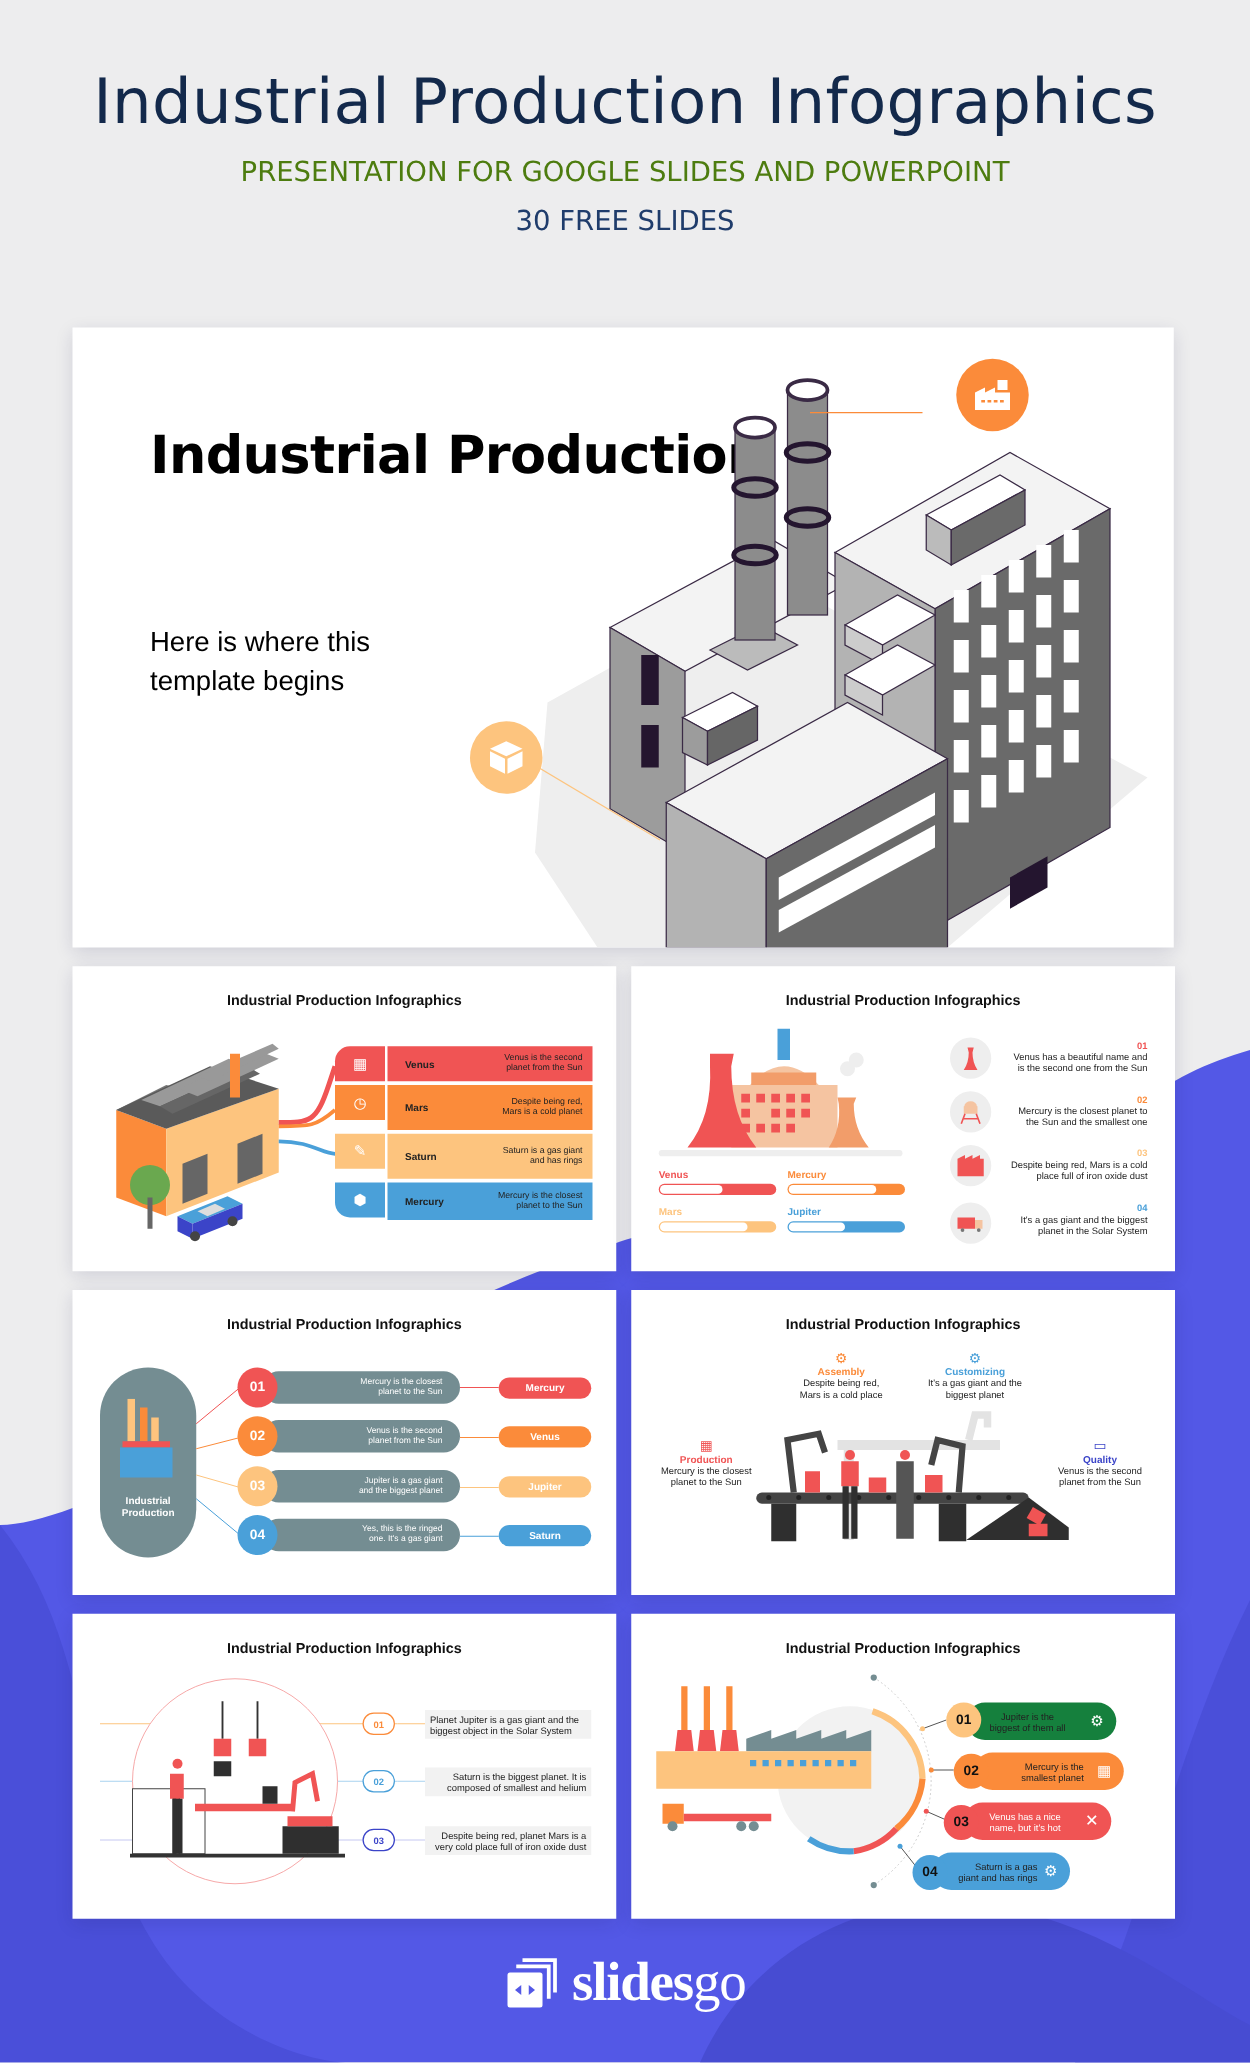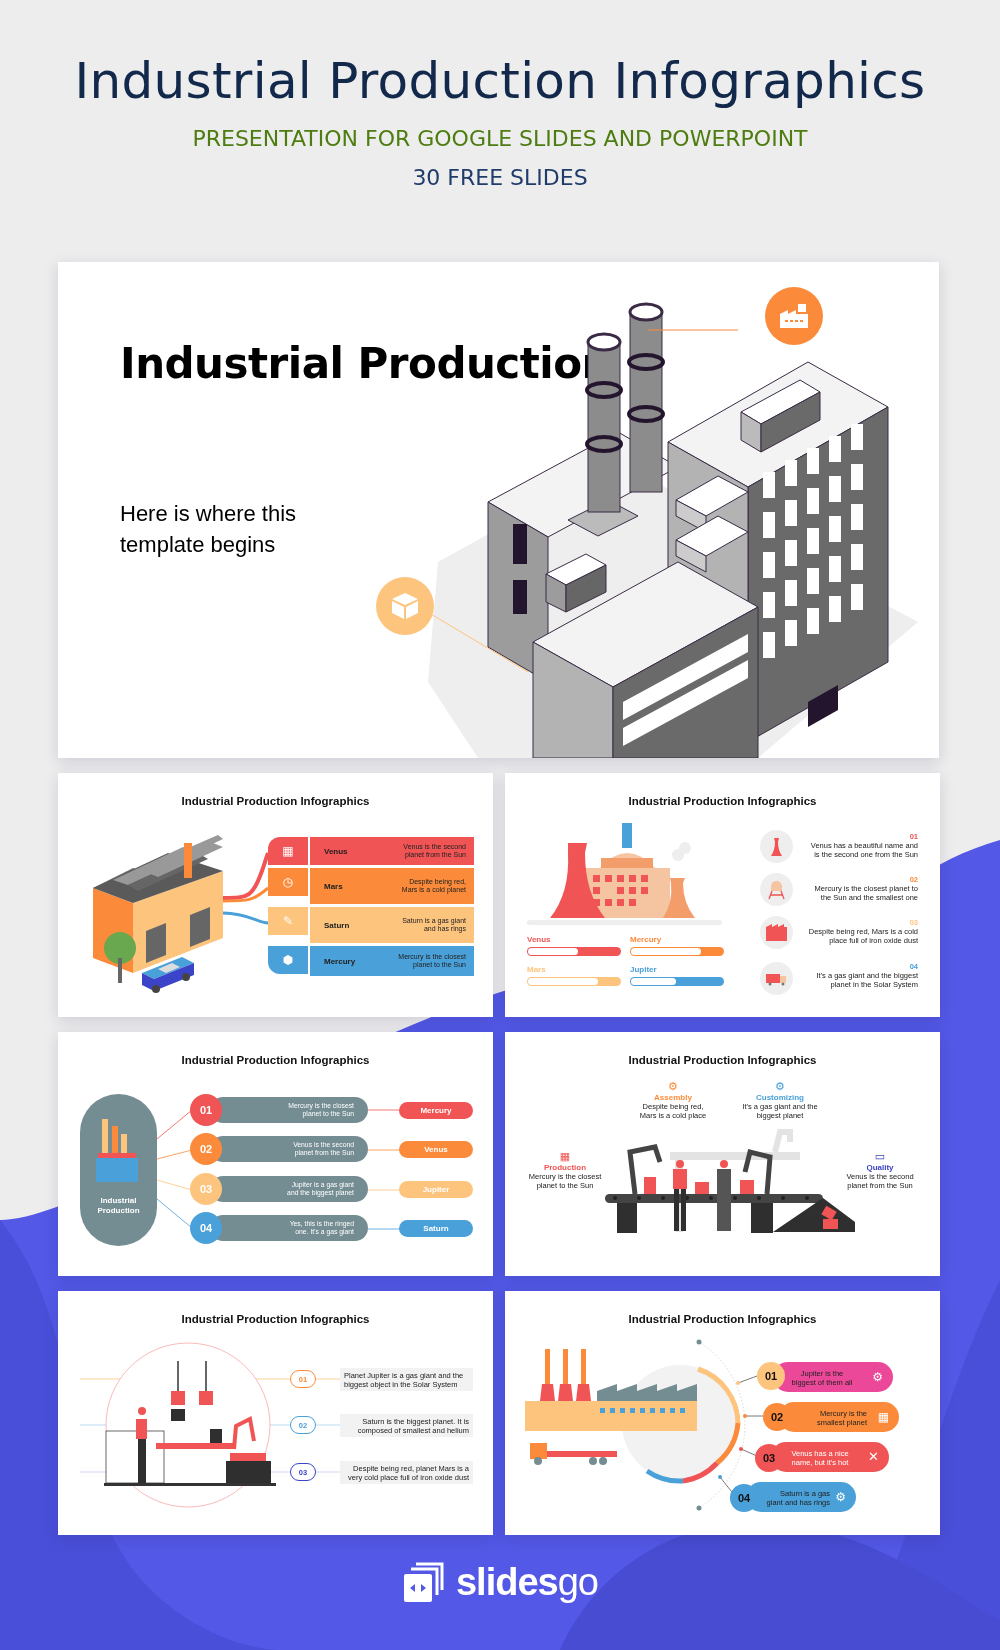--- a/index.html
+++ b/index.html
@@ -27,21 +27,21 @@
   
   .row1{position:absolute;left:252px;width:164px;height:28px;display:flex;align-items:center;justify-content:space-between;padding:0 8px 0 14px;font-size:7px;color:#222}
   .row1 .nm{font-weight:700;font-size:8px}
   .row1 .ds{text-align:right;line-height:8px}
   .tab1{position:absolute;left:210px;width:40px;height:28px;display:flex;align-items:center;justify-content:center;color:#fff;font-size:12px}
   
   .pill-g{position:absolute;left:152px;width:158px;height:26px;background:#748d92;border-radius:13px;color:#fff;font-size:6.8px;line-height:8px;text-align:right;padding:5px 14px 0 0}
   .num-c{position:absolute;left:132px;width:32px;height:32px;border-radius:50%;color:#fff;font-weight:700;font-size:11px;display:flex;align-items:center;justify-content:center}
   .tag{position:absolute;left:341px;width:74px;height:17px;border-radius:9px;color:#fff;font-size:8px;font-weight:700;display:flex;align-items:center;justify-content:center}
   .logo{position:absolute;left:0;top:1560px;width:1000px;display:flex;justify-content:center;align-items:center;z-index:2;color:#fff}
-  .logo .word{font-size:38px;font-weight:700;font-family:Liberation Sans, sans-serif;letter-spacing:-1px;margin-left:10px}
+  .logo .word{font-size:44px;font-weight:700;font-family:Liberation Serif, serif;letter-spacing:-1px;margin-left:10px}
   .logo .word .go{font-weight:400}
 </style>
 </head>
 <body>
 
 <svg class="bg-blob" viewBox="0 0 1000 1650" preserveAspectRatio="none">
   <rect x="0" y="0" width="1000" height="1650" fill="#ededee"></rect>
   <path d="M1000 840 C 930 860, 880 900, 860 950 L 860 1000 C 700 1000, 560 960, 480 1000 C 380 1030, 260 1100, 140 1170 C 80 1200, 30 1220, 0 1220 L 0 1650 L 1000 1650 Z" fill="#5358e6"></path>
   <path d="M0 1220 C 80 1320, 60 1450, 120 1550 C 160 1620, 240 1650, 280 1650 L 0 1650 Z" fill="#4a4fd9"></path>
   <path d="M1000 1280 C 940 1400, 920 1520, 860 1650 L 1000 1650 Z" fill="#4a4fd9"></path>
@@ -506,21 +506,21 @@
       <circle cx="98" cy="170" r="4" fill="#748d92"></circle>
     <line x1="233" y1="92" x2="252" y2="85" stroke="#555" stroke-width="0.8"></line>
       <circle cx="233" cy="92" r="2" fill="#fdc47e"></circle>
     <line x1="240" y1="125" x2="258" y2="125" stroke="#555" stroke-width="0.8"></line>
       <circle cx="240" cy="125" r="2" fill="#fb8b3a"></circle>
     <line x1="236" y1="158" x2="252" y2="165" stroke="#555" stroke-width="0.8"></line>
       <circle cx="236" cy="158" r="2" fill="#f05454"></circle>
     <line x1="215" y1="186" x2="230" y2="205" stroke="#555" stroke-width="0.8"></line>
       <circle cx="215" cy="186" r="2" fill="#4aa0d9"></circle>
   </svg>
-  <div class="abs" style="left:268px;top:71px;width:120px;height:30px;border-radius:15px;background:#ec4899">
+  <div class="abs" style="left:268px;top:71px;width:120px;height:30px;border-radius:15px;background:#15803d">
     <div class="abs txt" style="left:14px;top:7px;width:70px;text-align:center">
         <div>Jupiter is the</div>
         <div>biggest of them all</div>
       </div>
     <span class="abs" style="right:10px;top:8px;color:#fff;font-size:12px">⚙</span>
   </div>
   <div class="abs" style="left:252px;top:71px;width:28px;height:28px;border-radius:50%;background:#fdc47e;font-weight:700;font-size:11px;display:flex;align-items:center;justify-content:center;color:#111">01</div>
 
   <div class="abs" style="left:274px;top:111px;width:120px;height:30px;border-radius:15px;background:#fb8b3a">
     <div class="abs txt" style="left:18px;top:7px;width:70px;text-align:right">

